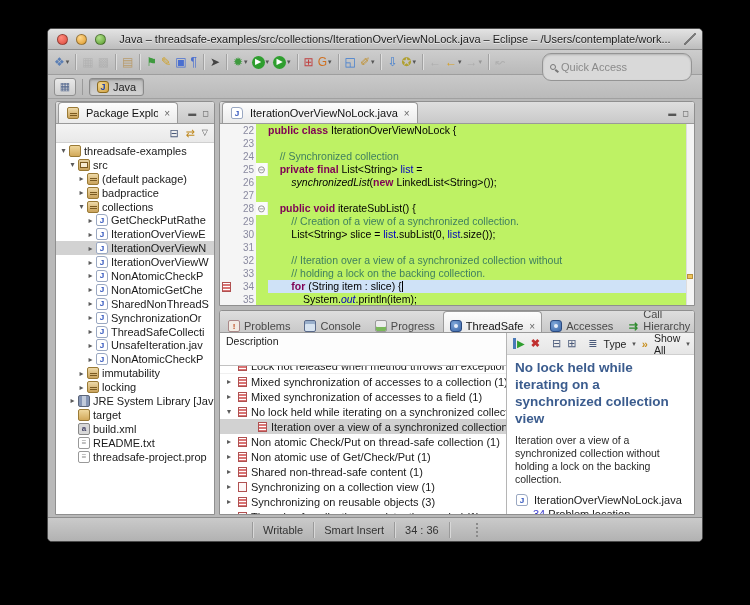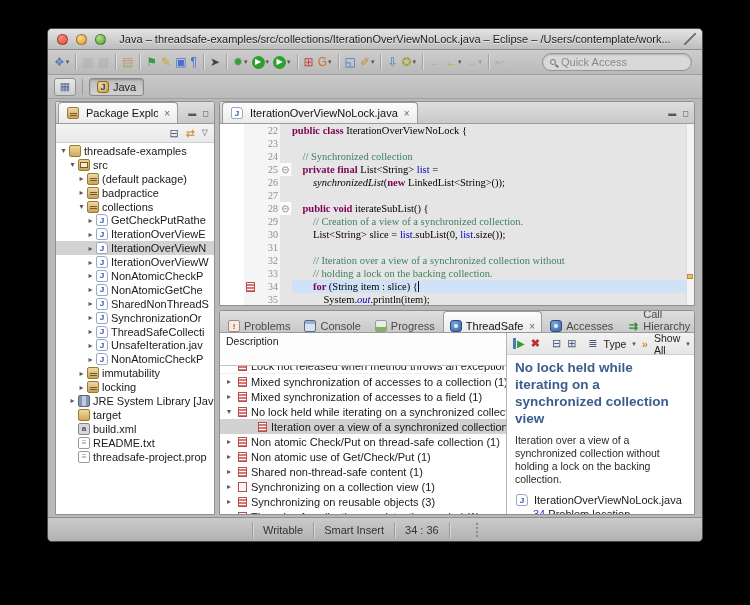--- a/index.html
+++ b/index.html
@@ -28,21 +28,21 @@
   .toolbar { position:relative; height:25px; background:linear-gradient(#cdcdcd,#b9b9b9);
     border-bottom:1px solid #9e9e9e; display:flex; align-items:center; padding:0 4px; }
   .tbtn { display:inline-flex; align-items:center; height:20px; padding:0 2px;
     border-radius:3px; cursor:default; }
   .tbtn .g { font-size:12px; line-height:18px; }
   .tbtn .g.circ { background:#2f9e2f; color:#fff; width:13px; height:13px; border-radius:50%;
     font-size:8px; display:inline-flex; align-items:center; justify-content:center; }
   .tbtn .dd { font-size:7px; color:#555; margin-left:1px; }
   .tbtn.dis { opacity:.4; }
   .tsep { width:1px; height:16px; background:#a2a2a2; margin:0 4px; box-shadow:1px 0 0 #dedede; }
-  .qa { position:absolute; right:10px; top:3px; width:150px; height:18px; background:#d9d9d9;
+  .qa { position:absolute; right:10px; top:3px; width:150px; height:28px; background:#d9d9d9;
     border:1px solid #949494; border-radius:9px; display:flex; align-items:center;
     padding:0 7px; box-shadow:inset 0 1px 2px rgba(0,0,0,.18); }
   .mag { width:6px; height:6px; border:1.5px solid #777; border-radius:50%; position:relative; flex:none;}
   .mag::after { content:""; position:absolute; width:4px; height:1.5px; background:#777;
     right:-4px; bottom:-2px; transform:rotate(40deg); }
   .qa-in { border:0; background:transparent; outline:none; font-size:11px; color:#333;
     margin-left:5px; width:110px; font-family:"Liberation Sans",sans-serif; }
   .qa-in::placeholder { color:#8a8a8a; }
 
   
@@ -103,22 +103,22 @@
   .fic.java-file::after { content:"J"; }
   .fic.library { background:linear-gradient(90deg,#8595b5 34%,#c2cbdb 34%,#c2cbdb 66%,#8595b5 66%);
     border:1px solid #5a6478; }
   .fic.ant-file { background:#d8d8d8; border:1px solid #888; color:#555; }
   .fic.ant-file::after { content:"a"; font-size:8px; font-weight:bold; color:#446; }
   .fic.text-file { background:#fff; border:1px solid #999; color:#888; }
   .fic.text-file::after { content:"≡"; font-size:8px; }
   .tlbl { overflow:hidden; text-overflow:clip; }
 
   
-  .codewrap { position:absolute; top:22px; left:0; right:0; bottom:0; background:#e5e5e5;
-    font-family:Liberation Serif, serif; font-size:10.5px;margin-left:24px; }
+  .codewrap { position:absolute; top:22px; left:0; right:0; bottom:0; background:#bef264;
+    font-family:Liberation Sans, sans-serif; font-size:10.5px; }
   .cl { display:flex; height:13px; line-height:13px; align-items:center; }
   .cmark { width:13px; flex:none; height:13px; background:#f5f5f5; display:flex;
     align-items:center; justify-content:center; }
   .cnum { width:23px; flex:none; text-align:right; color:#8a8aa0; background:#f5f5f5;
     font-size:10px; padding-right:2px; }
   .cfold { width:12px; flex:none; color:#8a8a8a; font-size:10px; text-align:center;
     background:#fbfbfb; border-right:1px solid #ececec; }
   .ctext { flex:1; white-space:pre; color:#000; }
   .ctext span { white-space:pre; }
   .cl.csel .ctext { background:#cfe2f7; }

